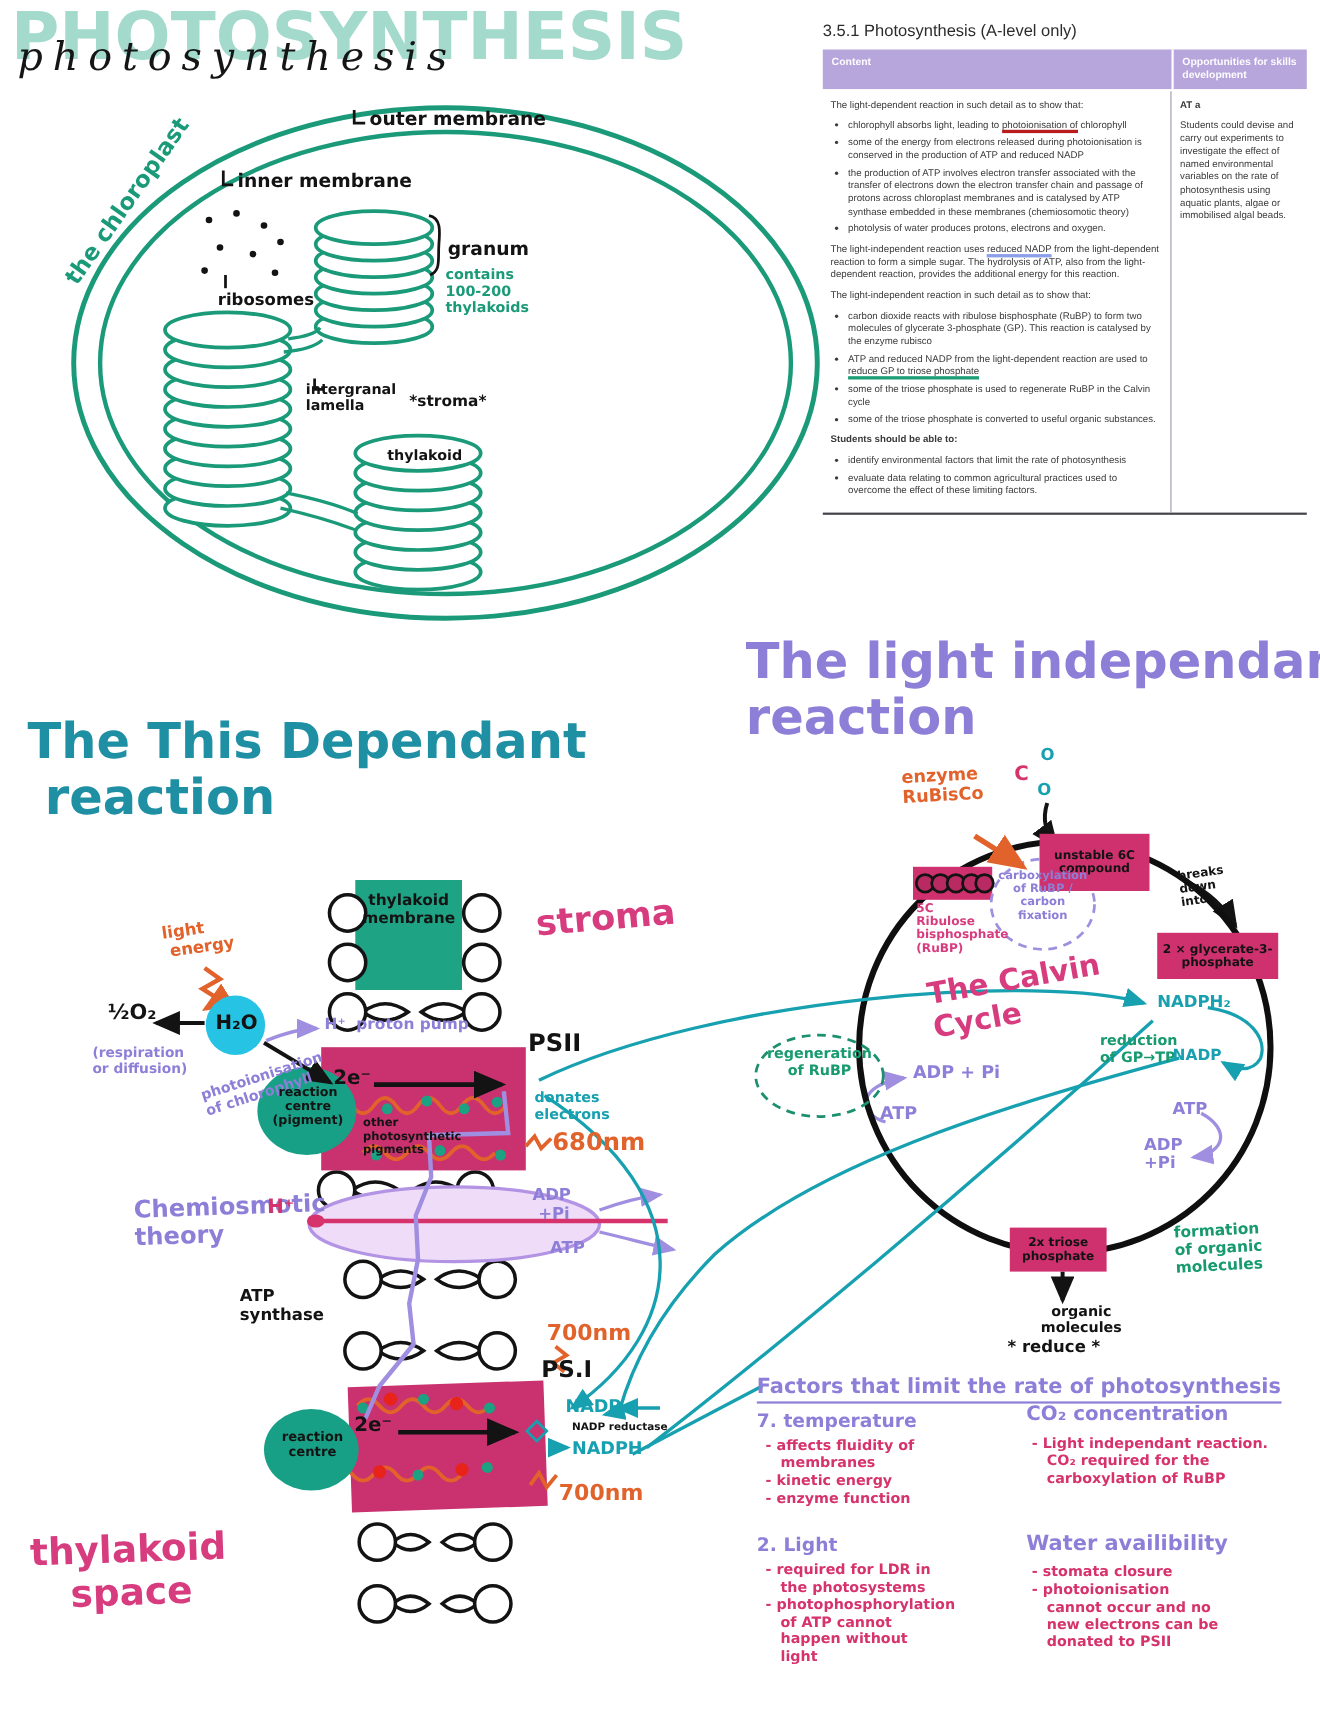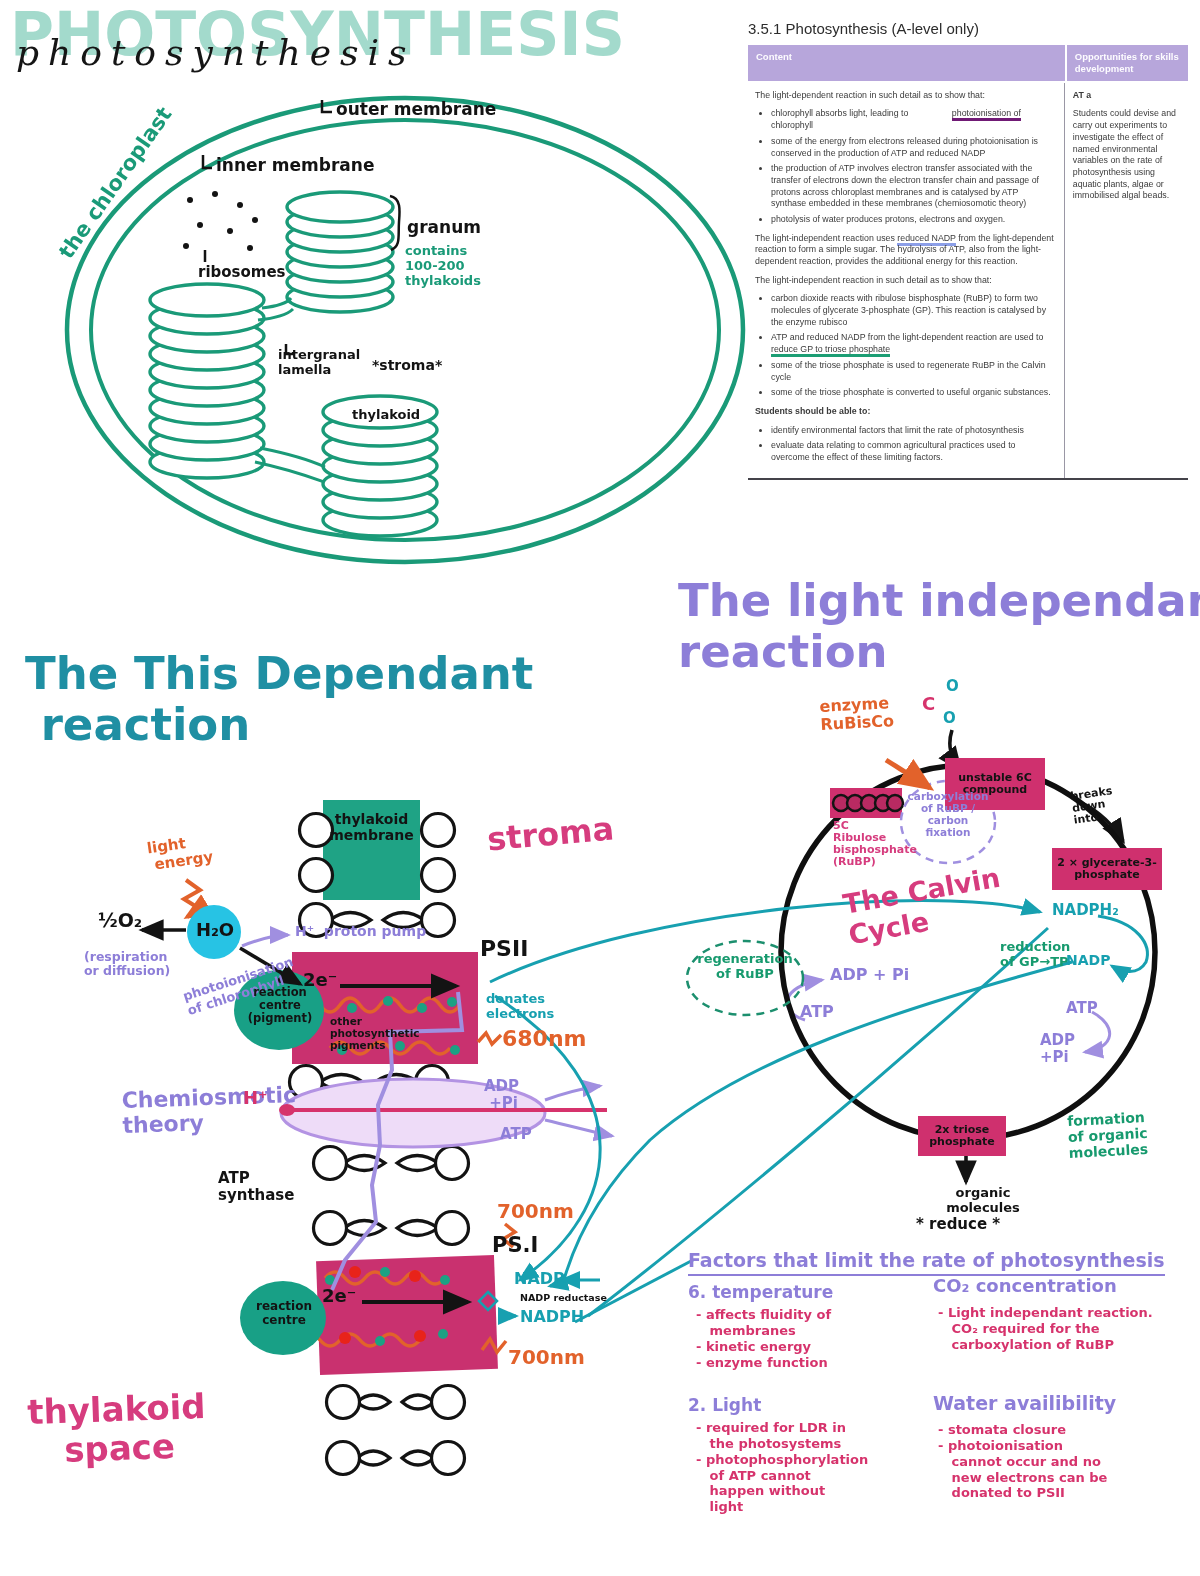--- a/index.html
+++ b/index.html
@@ -17,21 +17,21 @@
   .spec-h{font-size:15px;color:#2c2c2c;margin-bottom:8px;}
   .spec-head{display:flex;background:#b7a6db;color:#fdfcff;font-weight:bold;font-size:9.5px;line-height:1.25;}
   .sc1{width:72%;padding:6px 8px;box-sizing:border-box;}
   .sc2{width:28%;padding:6px 8px;box-sizing:border-box;border-left:2px solid #fff;}
   .spec-body{display:flex;border-bottom:2px solid #44434a;margin-top:2px;}
   .sb1{width:72%;padding:7px 9px 7px 7px;box-sizing:border-box;font-size:8.8px;line-height:1.33;border-right:1px solid #9a97a5;}
   .sb2{width:28%;padding:7px 8px;box-sizing:border-box;font-size:8.8px;line-height:1.33;}
   .spec p{margin:0 0 7px 0;}
   .spec ul{margin:0 0 7px 0;padding-left:16px;}
   .spec li{margin-bottom:4px;}
-  .u-pink{border-bottom:3px solid #701a75;margin-left:41px;}
+  .u-pink{border-bottom:3px solid #b91c1c;}
   .u-blue{border-bottom:3px solid #8c9fe8;}
   .u-green{border-bottom:3px solid #1c9e74;}
 </style>
 </head>
 <body>
 
 <div class="page">
 
 <svg class="art" width="1200" height="1576" viewBox="0 0 1200 1576">
   <defs>
@@ -367,21 +367,21 @@
 <div class="box" style="left:918px;top:1116px;width:88px;height:40px;font-size:11px;"><span>2x triose
 phosphate</span></div>
 <div class="lbl green b" style="left:1068px;top:1112px;font-size:14px;transform:rotate(-3deg);">formation
 of organic
 molecules</div>
 <div class="lbl blk b ctr" style="left:938px;top:1186px;width:90px;font-size:13px;">organic
 molecules</div>
 <div class="lbl blk b" style="left:916px;top:1216px;font-size:15px;">* reduce *</div>
 
 <div class="lbl purple b" style="left:688px;top:1250px;font-size:19px;border-bottom:2.5px solid #8d7ed8;padding-bottom:2px;">Factors that limit the rate of photosynthesis</div>
-<div class="lbl purple b" style="left:688px;top:1283px;font-size:17px;">6. temperature</div>
+<div class="lbl purple b" style="left:688px;top:1283px;font-size:17px;">7. temperature</div>
 <div class="lbl pinkd b" style="left:696px;top:1307px;font-size:13px;line-height:1.22;">- affects fluidity of
    membranes
 - kinetic energy
 - enzyme function</div>
 <div class="lbl purple b" style="left:688px;top:1396px;font-size:17px;">2. Light</div>
 <div class="lbl pinkd b" style="left:696px;top:1420px;font-size:13px;line-height:1.22;">- required for LDR in
    the photosystems
 - photophosphorylation
    of ATP cannot
    happen without

